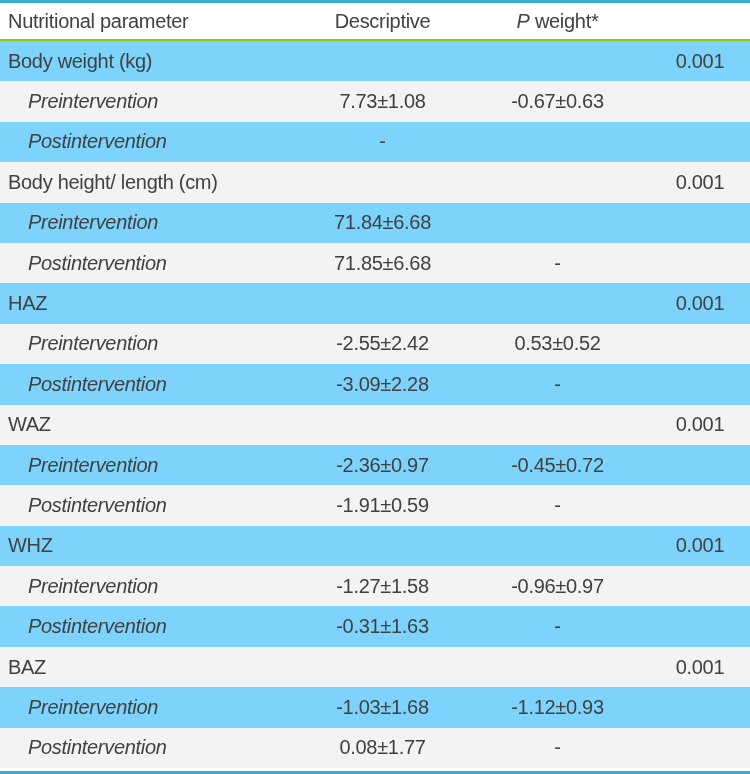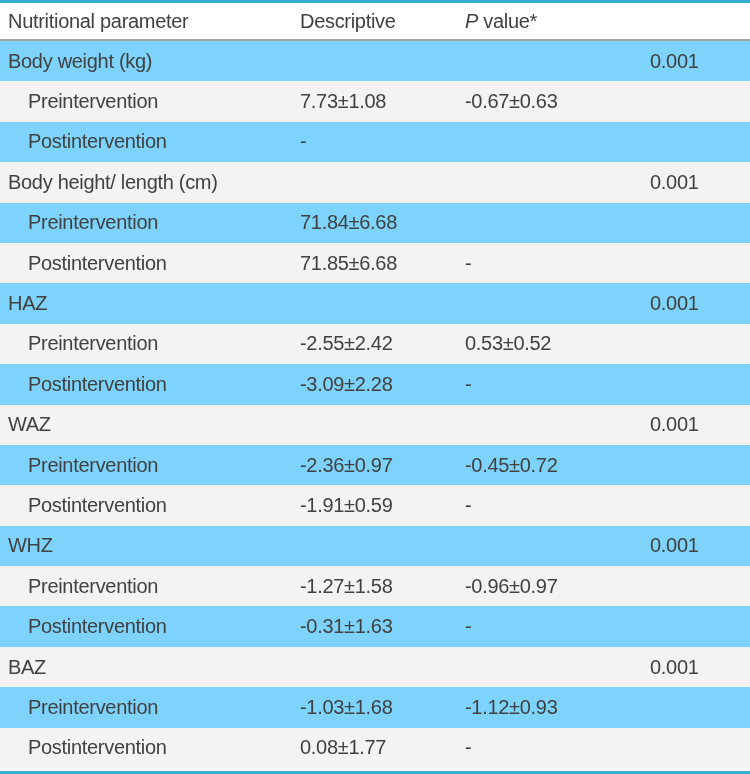--- a/index.html
+++ b/index.html
@@ -21,39 +21,39 @@
   }
   .row {
     display: grid;
     grid-template-columns: 300px 165px 185px 100px;
     height: 40.4px;
     align-items: center;
     background: #7dd3fc;
   }
   .row.header {
     height: 38px;
-    border-bottom: 2px solid #a3a3a3;
+    border-bottom: 2px solid #84cc16;
     background: #ffffff;
   }
   .row.alt { background: #f3f3f4; }
   .cell { overflow: hidden; white-space: nowrap; }
   .c1 { text-align: left; padding-left: 8px; }
-  .c1.indent { padding-left: 28px; }
-  .c2, .c3, .c4 { }
+  .c1.indent { padding-left: 28px; font-style: italic; }
+  .c2, .c3, .c4 { text-align: center; }
   .it { font-style: italic; }
 </style>
 </head>
 <body>
 
 <div class="table-wrap">
 
   <div class="row header">
     <div class="cell c1">Nutritional parameter</div>
     <div class="cell c2">Descriptive</div>
-    <div class="cell c4"><span class="it">P</span><span> value*</span></div>
+    <div class="cell c4"><span class="it">P</span><span> weight*</span></div>
   </div>
 
   <div class="row">
     <div class="cell c1">Body weight (kg)</div>
     <div class="cell c2"></div>
     <div class="cell c3"></div>
     <div class="cell c4">0.001</div>
   </div>
   <div class="row alt">
     <div class="cell c1 indent">Preintervention</div>

